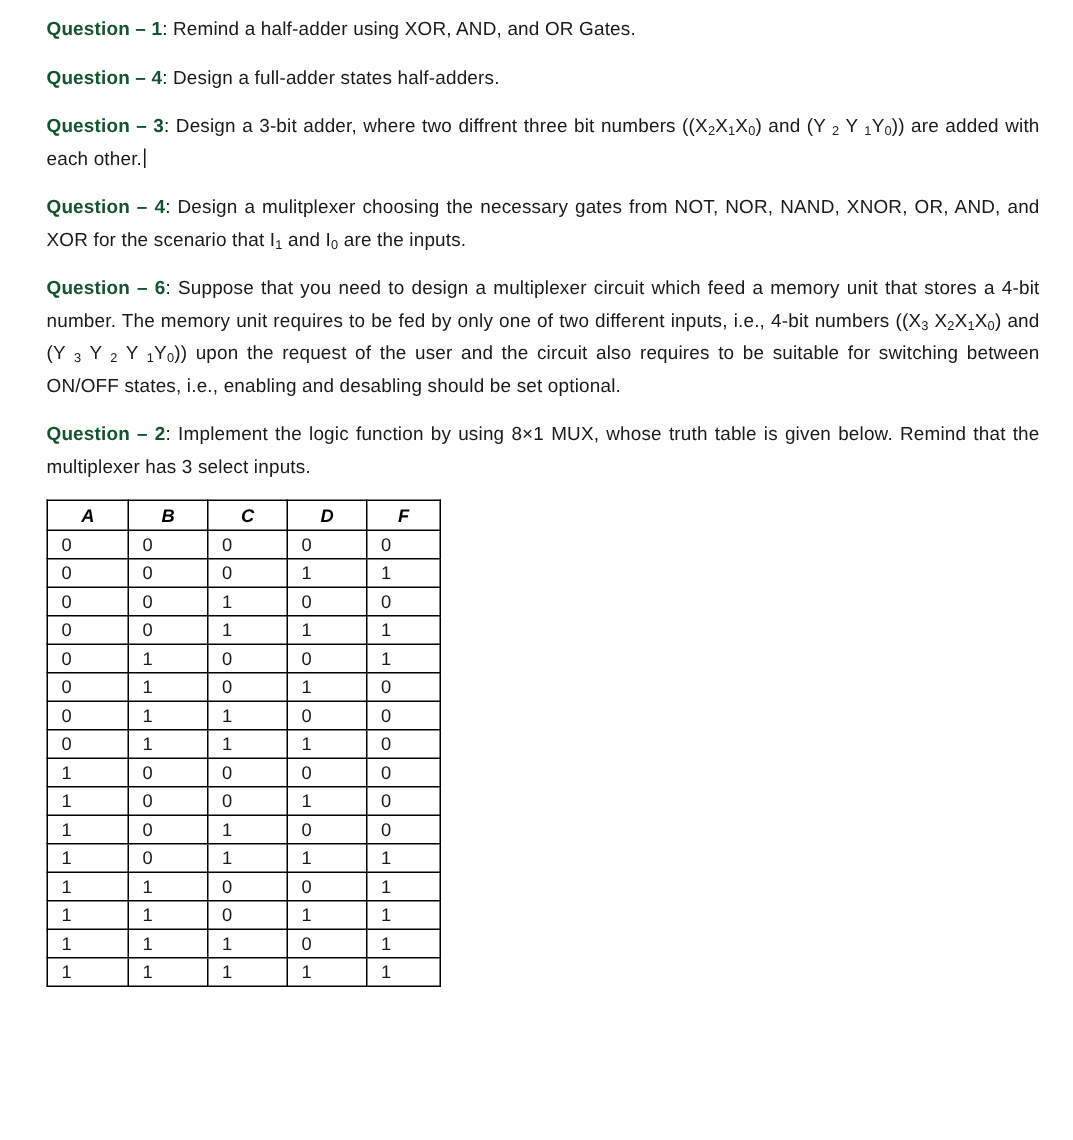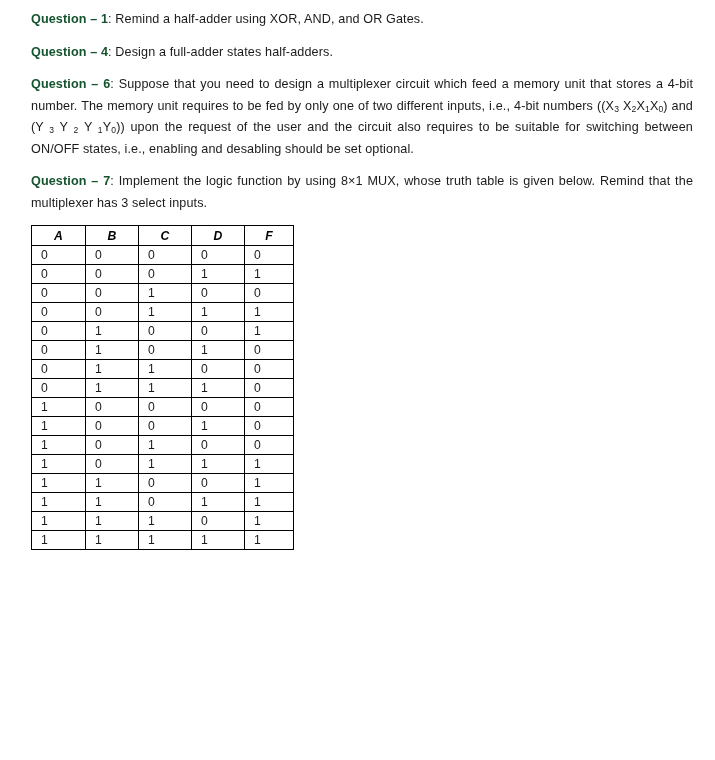--- a/index.html
+++ b/index.html
@@ -86,22 +86,24 @@
   table.truth col.c-d { width: 53px; }
   table.truth col.c-f { width: 49px; }
 </style>
 </head>
 <body>
 
 <div class="page">
   <div id="questions-list">
       <p class="q-para"><span class="q-label">Question – 1</span><span>:</span><span> Remind a half-adder using XOR, AND, and OR Gates.</span></p>
       <p class="q-para"><span class="q-label">Question – 4</span><span>:</span><span> Design a full-adder states half-adders.</span></p>
+      <p class="q-para just"><span class="q-label">Question – 3</span><span>:</span><span> Design a 3-bit adder, where two diffrent three bit numbers ((X<sub>2</sub>X<sub>1</sub>X<sub>0</sub>) and (Y <sub>2</sub> Y <sub>1</sub>Y<sub>0</sub>)) are added with each other.</span><span class="caret"></span></p>
+      <p class="q-para just"><span class="q-label">Question – 4</span><span>:</span><span> Design a mulitplexer choosing the necessary gates from NOT, NOR, NAND, XNOR, OR, AND, and XOR for the scenario that I<sub>1</sub> and I<sub>0</sub> are the inputs.</span></p>
       <p class="q-para just"><span class="q-label">Question – 6</span><span>:</span><span> Suppose that you need to design a multiplexer circuit which feed a memory unit that stores a 4-bit number. The memory unit requires to be fed by only one of two different inputs, i.e., 4-bit numbers ((X<sub>3</sub> X<sub>2</sub>X<sub>1</sub>X<sub>0</sub>) and (Y <sub>3</sub> Y <sub>2</sub> Y <sub>1</sub>Y<sub>0</sub>)) upon the request of the user and the circuit also requires to be suitable for switching between ON/OFF states, i.e., enabling and desabling should be set optional.</span></p>
-      <p class="q-para just"><span class="q-label">Question – 7</span><span>:</span><span> Implement the logic function by using 8×1 MUX, whose truth table is given below. Remind that the multiplexer has 3 select inputs.</span></p>
+      <p class="q-para just"><span class="q-label">Question – 2</span><span>:</span><span> Implement the logic function by using 8×1 MUX, whose truth table is given below. Remind that the multiplexer has 3 select inputs.</span></p>
     </div>
   <div class="tt-wrap">
     <table class="truth">
       <colgroup>
         <col class="c-a">
           <col class="c-b">
           <col class="c-c">
           <col class="c-d">
           <col class="c-f">
       </colgroup>

